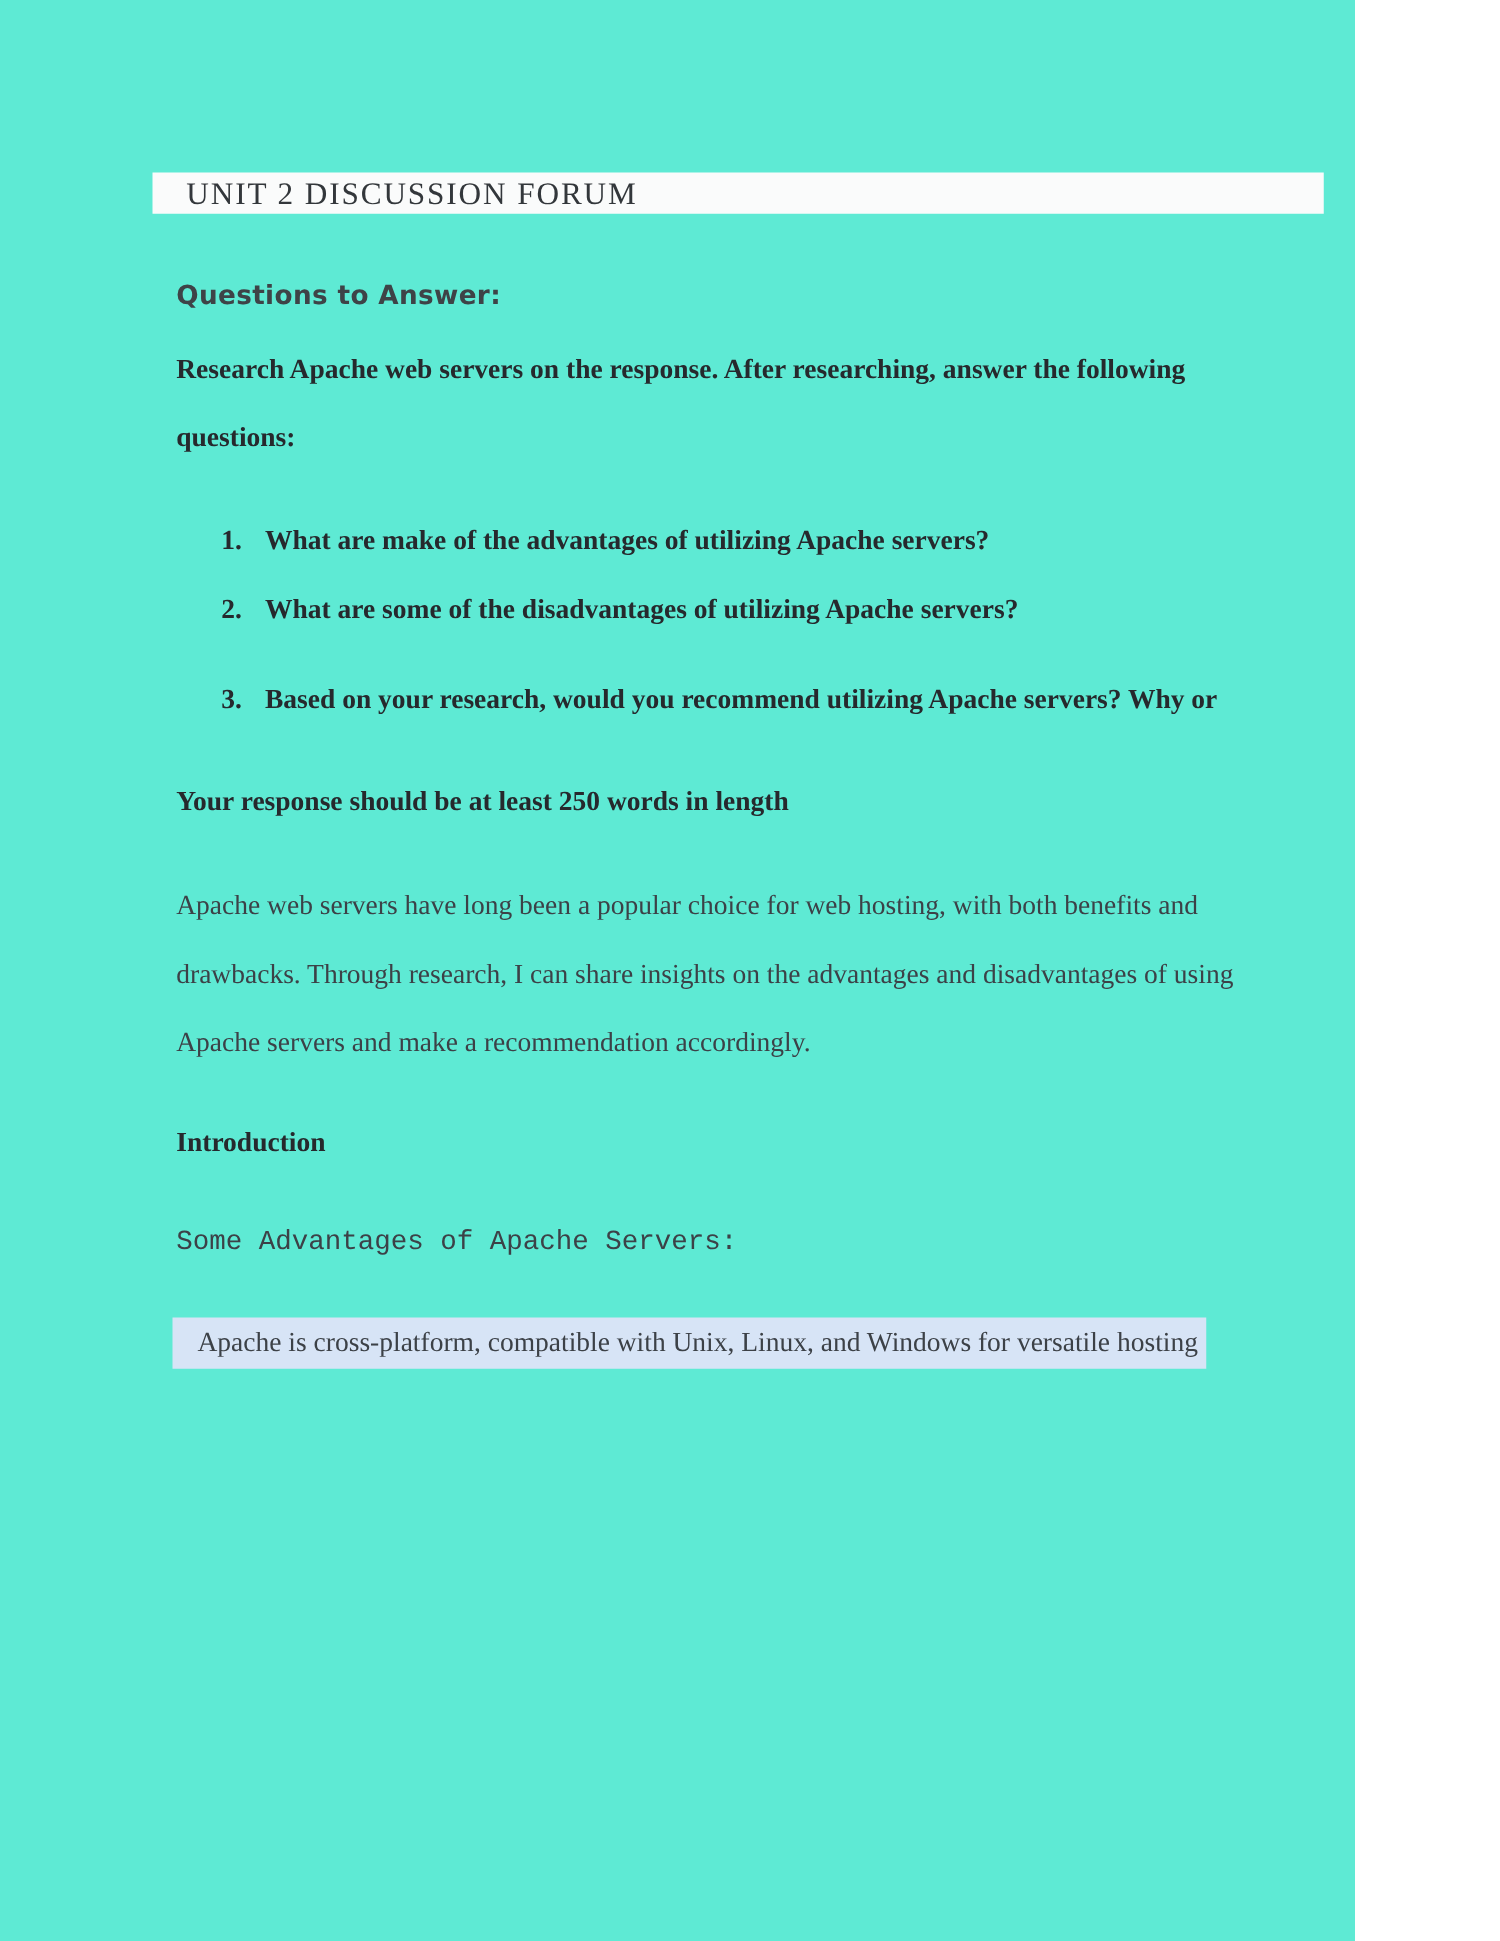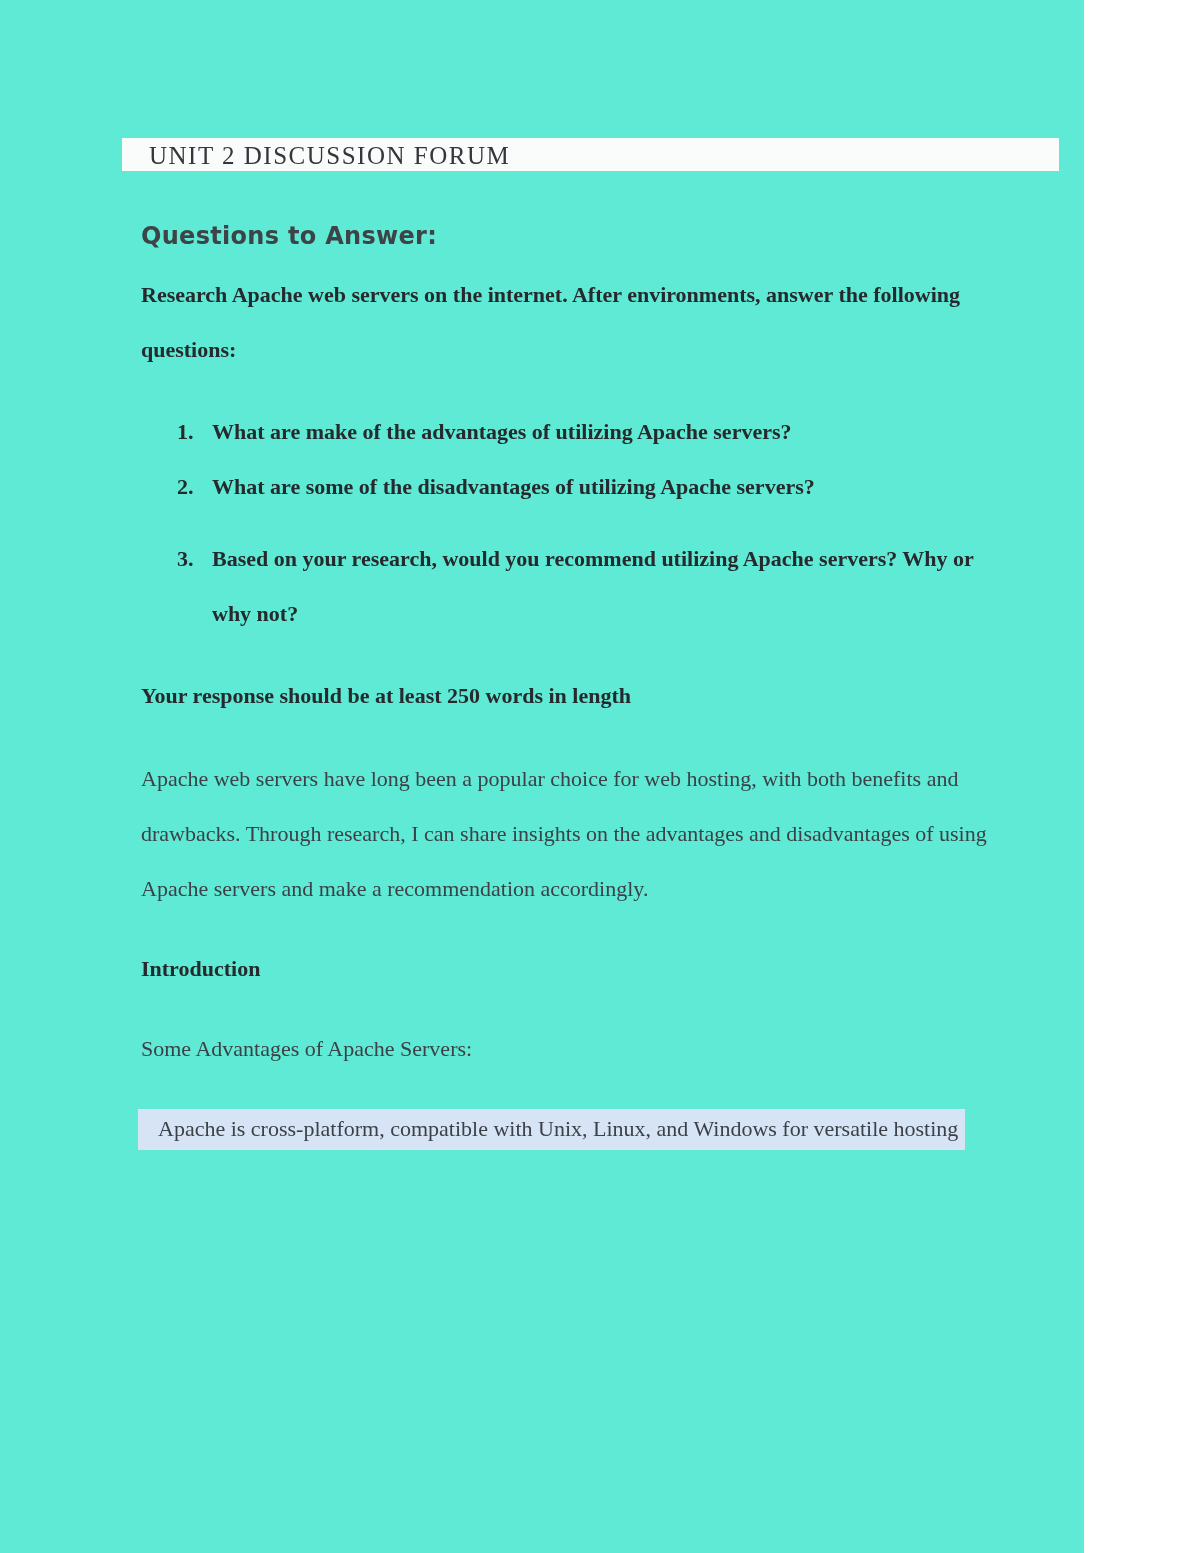--- a/index.html
+++ b/index.html
@@ -29,21 +29,21 @@
     line-height: 30px;
     letter-spacing: 1.5px;
     color: #33373b;
     white-space: nowrap;
   }
 
   .questions-heading {
     margin: 52px 0 0 0;
     font-family: "DejaVu Sans", sans-serif;
     font-weight: bold;
-    font-size: 24px;
+    font-size: 21px;
     line-height: 27px;
     color: #3e4347;
     letter-spacing: 0.3px;
   }
 
   .para { font-size: 22px; line-height: 55px; }
   .para div { white-space: nowrap; }
   .bold { font-weight: bold; color: #26292d; }
   .regular { font-weight: normal; color: #3c4147; }
 
@@ -51,21 +51,21 @@
 
   .q-list { margin-top: 27px; }
   .q-row { display: flex; }
   .q-row.third { margin-top: 17px; }
   .q-num { width: 35px; margin-left: 36px; flex: 0 0 auto; }
   .q-lines { flex: 1 1 auto; }
 
   .requirement { margin-top: 27px; }
   .intro-heading { margin-top: 25px; }
   .intro-para { margin-top: 28px; }
-  .advantages-heading { margin-top: 25px; }
+  .advantages-heading { margin-top: 25px; font-family: Liberation Mono, monospace; }
   .adv-para { margin-top: 28px; }
   .highlight-para { margin-top: 25px; }
   .hl {
     background: #d7e4f6;
     padding: 7px 7px 9px 20px;
     margin-left: -3px;
   }
 </style>
 </head>
 <body>
@@ -73,21 +73,21 @@
 <div class="page">
   <div class="content">
 
     <div class="title-bar">
       <div class="doc-title">UNIT 2 DISCUSSION FORUM</div>
     </div>
 
     <div class="questions-heading">Questions to Answer:</div>
 
     <div class="para bold prompt">
-      <div>Research Apache web servers on the internet. After environments, answer the following</div>
+      <div>Research Apache web servers on the response. After researching, answer the following</div>
       <div>questions:</div>
     </div>
 
     <div class="q-list para bold">
 
       <div class="q-row">
         <div class="q-num">1.</div>
         <div class="q-lines">
           <div>What are make of the advantages of utilizing Apache servers?</div>
         </div>
@@ -97,21 +97,20 @@
         <div class="q-num">2.</div>
         <div class="q-lines">
           <div>What are some of the disadvantages of utilizing Apache servers?</div>
         </div>
       </div>
 
       <div class="q-row third">
         <div class="q-num">3.</div>
         <div class="q-lines">
           <div>Based on your research, would you recommend utilizing Apache servers? Why or</div>
-          <div>why not?</div>
         </div>
       </div>
 
     </div>
 
     <div class="para bold requirement">
       <div>Your response should be at least 250 words in length</div>
     </div>
 
     <div class="para regular intro-para">

